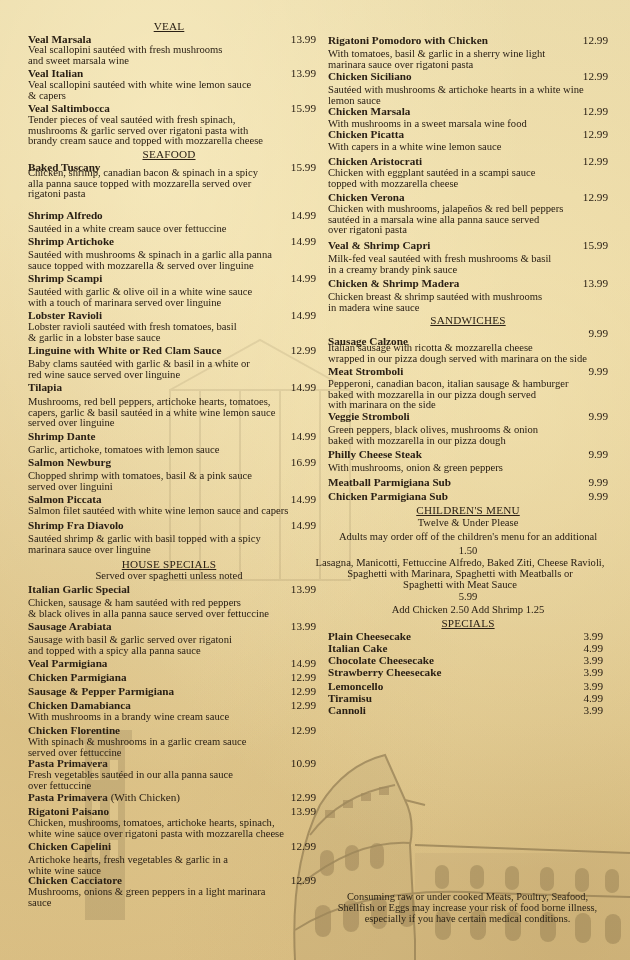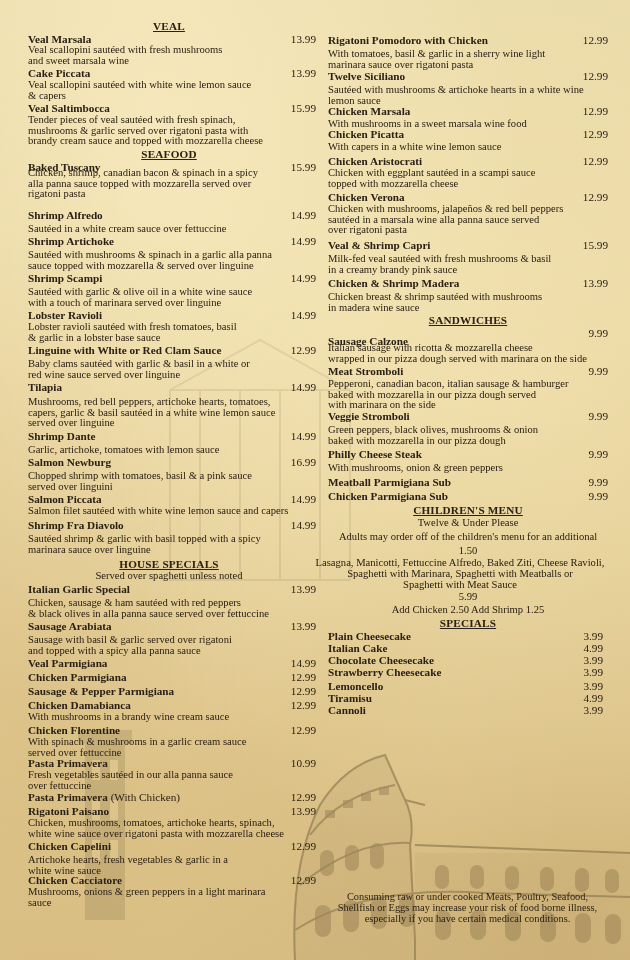--- a/index.html
+++ b/index.html
@@ -17,21 +17,21 @@
   .colosseum { position: absolute; left: 265px; top: 725px; width: 365px; height: 235px; opacity: 0.55; }
   .tower { position: absolute; left: 60px; top: 720px; width: 90px; height: 200px; opacity: 0.18; }
   .ghost { position: absolute; left: 150px; top: 330px; width: 220px; height: 260px; opacity: 0.12; }
 
   .col { position: absolute; top: 0; }
   .col-left { left: 28px; width: 282px; }
   .col-right { left: 328px; width: 280px; }
 
   .section-title {
     position: absolute; left: 0; right: 0; text-align: center;
-    font-weight: bold; font-size: 11.2px; text-decoration: underline; letter-spacing: 0.2px;
+    font-weight: normal; font-size: 11.2px; text-decoration: underline; letter-spacing: 0.2px;
   }
   .item-name { position: absolute; left: 0; font-weight: bold; font-size: 11.2px; white-space: nowrap; line-height: 12px; }
   .item-name .plain { font-weight: normal; }
   .item-price { position: absolute; font-size: 11.2px; line-height: 12px; }
   .col-left .item-price { right: -6px; }
   .col-right .item-price { right: 0px; }
   .item-desc { position: absolute; left: 0; font-size: 10.6px; line-height: 10.5px; white-space: pre-line; }
   .center-line { position: absolute; left: -20px; right: -20px; text-align: center; font-size: 10.6px; line-height: 11px; white-space: pre-line; }
   .note {
     position: absolute; left: 330px; width: 275px; top: 891px; text-align: center;
@@ -108,21 +108,21 @@
 <div class="col col-left">
   <div class="section-title" style="top:20px">VEAL</div>
 
   <div>
     <div class="item-name" style="top:33px">Veal Marsala</div>
     <div class="item-price" style="top:33px">13.99</div>
     <div class="item-desc" style="top:45px">Veal scallopini sautéed with fresh mushrooms
 and sweet marsala wine</div>
   </div>
   <div>
-    <div class="item-name" style="top:67px">Cake Piccata</div>
+    <div class="item-name" style="top:67px">Veal Italian</div>
     <div class="item-price" style="top:67px">13.99</div>
     <div class="item-desc" style="top:80px">Veal scallopini sautéed with white wine lemon sauce
 &amp; capers</div>
   </div>
   <div>
     <div class="item-name" style="top:102px">Veal Saltimbocca</div>
     <div class="item-price" style="top:102px">15.99</div>
     <div class="item-desc" style="top:115px">Tender pieces of veal sautéed with fresh spinach,
 mushrooms &amp; garlic served over rigatoni pasta with
 brandy cream sauce and topped with mozzarella cheese</div>
@@ -265,21 +265,21 @@
 </div>
 
 <div class="col col-right">
   <div>
     <div class="item-name" style="top:34px">Rigatoni Pomodoro with Chicken</div>
     <div class="item-price" style="top:34px">12.99</div>
     <div class="item-desc" style="top:49px">With tomatoes, basil &amp; garlic in a sherry wine light
 marinara sauce over rigatoni pasta</div>
   </div>
   <div>
-    <div class="item-name" style="top:70px">Twelve Siciliano</div>
+    <div class="item-name" style="top:70px">Chicken Siciliano</div>
     <div class="item-price" style="top:70px">12.99</div>
     <div class="item-desc" style="top:85px">Sautéed with mushrooms &amp; artichoke hearts in a white wine
 lemon sauce</div>
   </div>
   <div>
     <div class="item-name" style="top:105px">Chicken Marsala</div>
     <div class="item-price" style="top:105px">12.99</div>
     <div class="item-desc" style="top:119px">With mushrooms in a sweet marsala wine food</div>
   </div>
   <div>

